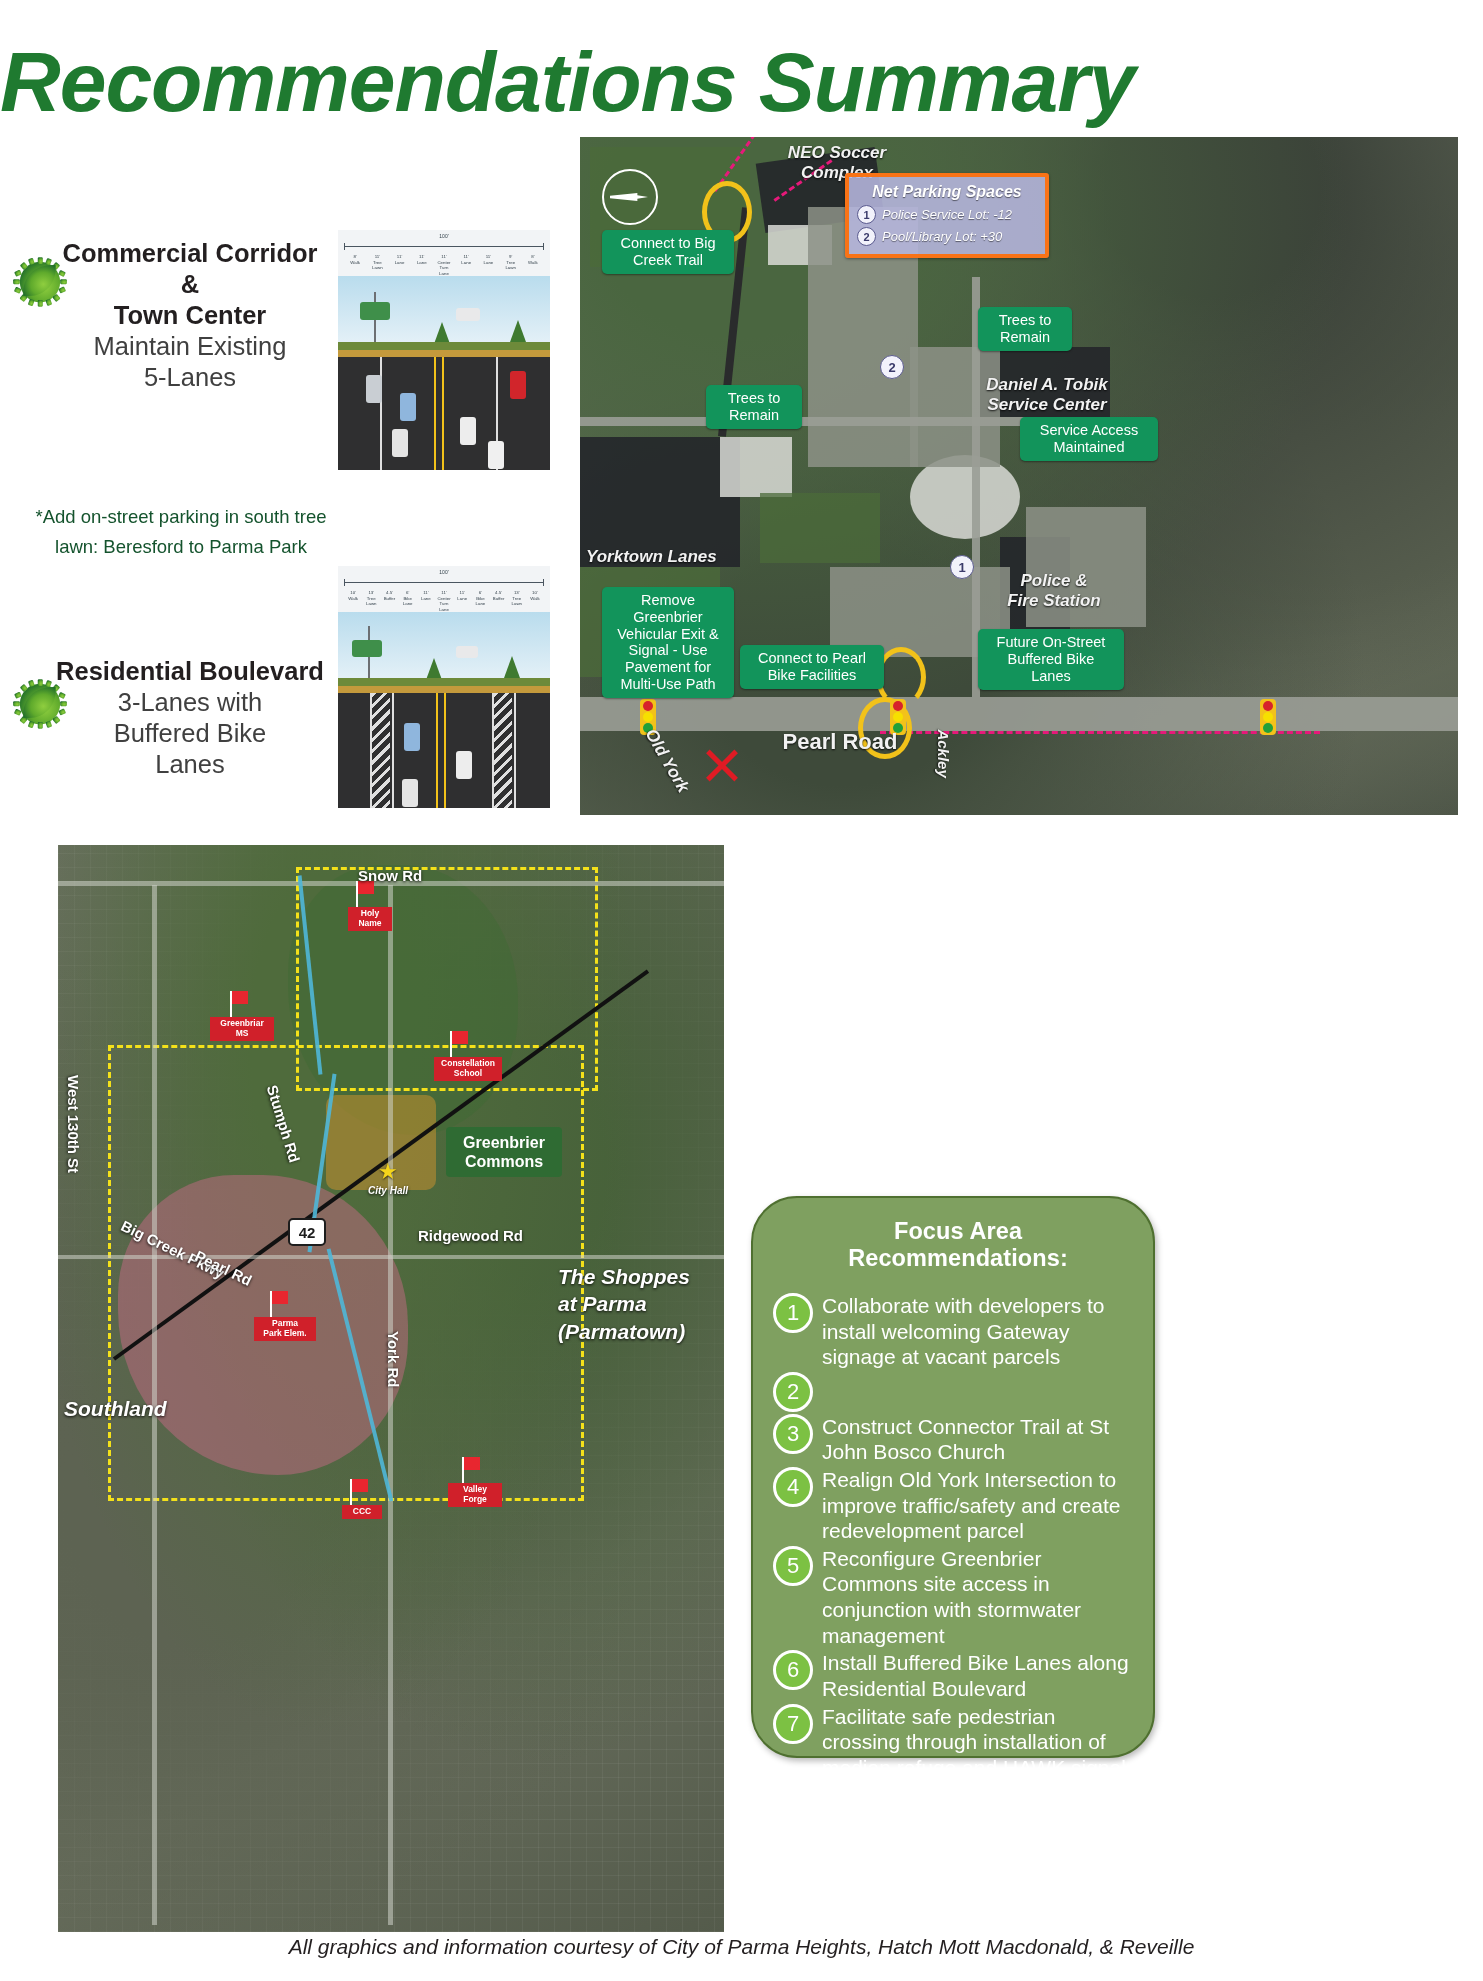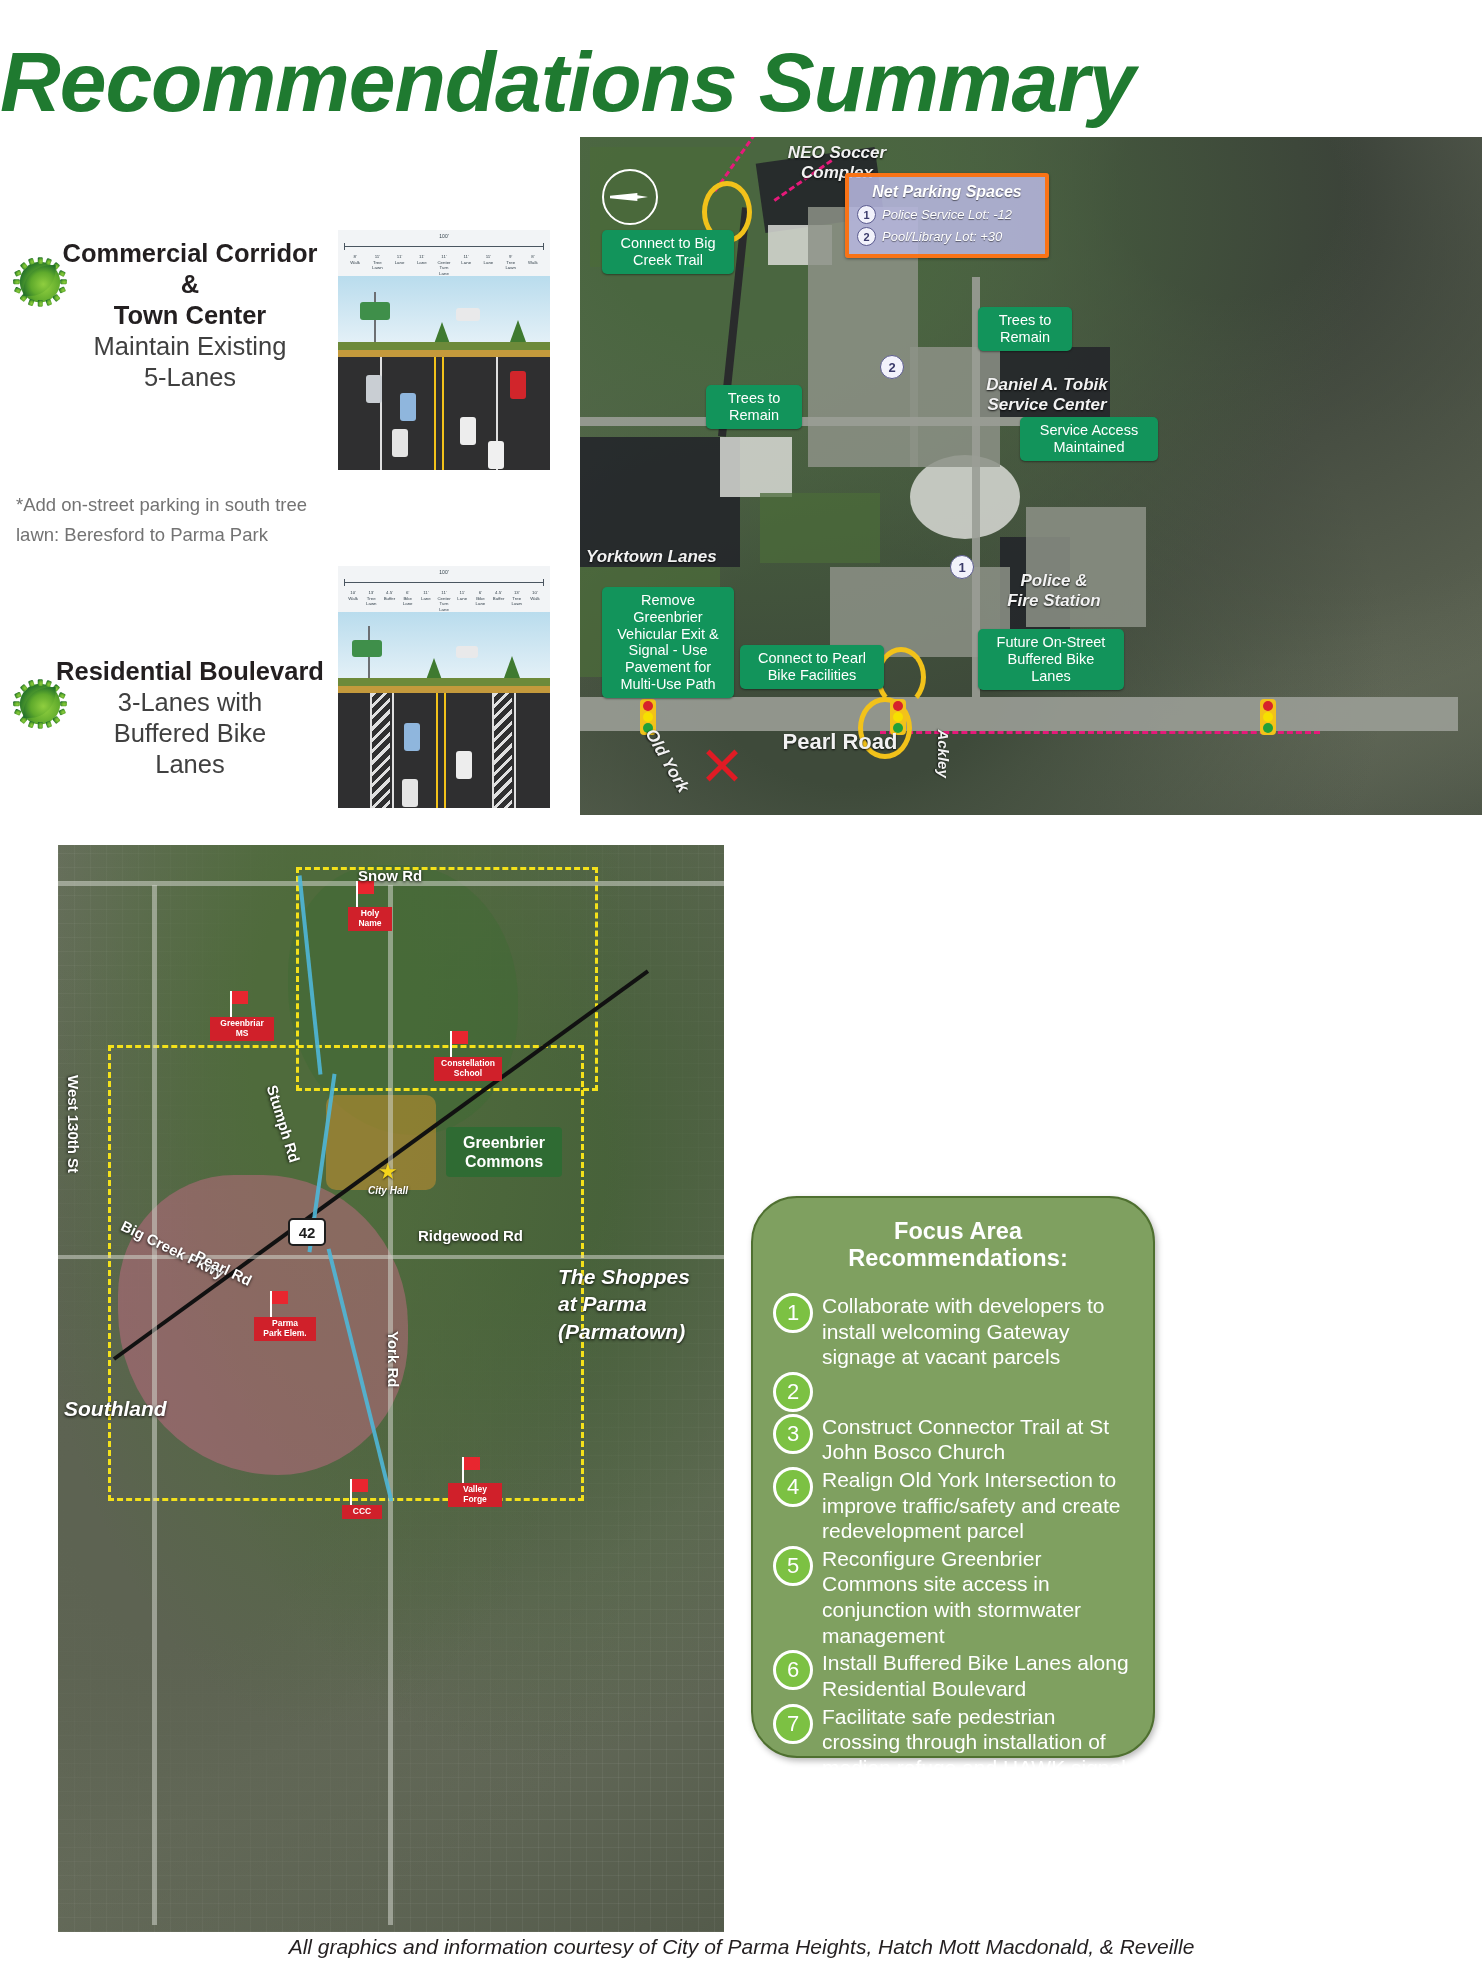--- a/index.html
+++ b/index.html
@@ -23,22 +23,22 @@
   #block-residential .leaf-icon{left:-8px;top:22px;}
   .rec-heading{
     text-align:center;font-weight:bold;font-size:25.5px;line-height:1.22;
     color:#231f20;margin:0 0 0 10px;
   }
   .rec-sub{
     text-align:center;font-size:25.5px;line-height:1.22;color:#404040;
     margin:0 0 0 10px;font-weight:normal;
   }
   .rec-note{
-    position:absolute;left:16px;top:490px;width:330px;text-align:left;
-    font-size:18.5px;line-height:1.62;color:#737373;
+    position:absolute;left:16px;top:502px;width:330px;text-align:center;
+    font-size:18.5px;line-height:1.62;color:#14532d;
   }
   
   .xsec{position:absolute;background:#dfe3e6;overflow:hidden;}
   #xsec-commercial{left:338px;top:230px;width:212px;height:240px;}
   #xsec-residential{left:338px;top:566px;width:212px;height:242px;}
   .xsec .dim-strip{
     position:absolute;left:0;top:0;width:100%;height:46px;background:#f2f4f6;
     border-bottom:1px solid #c9ced3;
   }
   .xsec .dim-row{
@@ -64,21 +64,20 @@
   .xsec .car{position:absolute;width:16px;height:28px;border-radius:3px;background:#dddddd;}
   .xsec .pole{position:absolute;width:2px;background:#6c6f73;}
   .xsec .tree{position:absolute;width:0;height:0;border-left:8px solid transparent;
     border-right:8px solid transparent;border-bottom:22px solid #3f7a30;}
   .xsec .bikebox{position:absolute;background:repeating-linear-gradient(
      135deg,#ffffff 0 3px,transparent 3px 8px);opacity:.85;}
   
   #aerial-top{
     position:absolute;left:580px;top:137px;width:878px;height:678px;overflow:hidden;
     background:#14532d;
-    padding-left:24px;
   }
   .ae-bg{position:absolute;inset:0;
     background:
       radial-gradient(ellipse at 18% 12%, #4a6640 0 14%, transparent 60%),
       radial-gradient(ellipse at 72% 8%, #3b4239 0 12%, transparent 60%),
       radial-gradient(ellipse at 30% 78%, #3e4a3a 0 16%, transparent 60%),
       radial-gradient(ellipse at 86% 55%, #5c6352 0 14%, transparent 60%),
       linear-gradient(160deg,#5e6a54 0%,#6e7463 30%,#58604e 55%,#6a7160 78%,#4e5648 100%);
   }
   .ae-lot{position:absolute;background:#8d9287;opacity:.85;}

